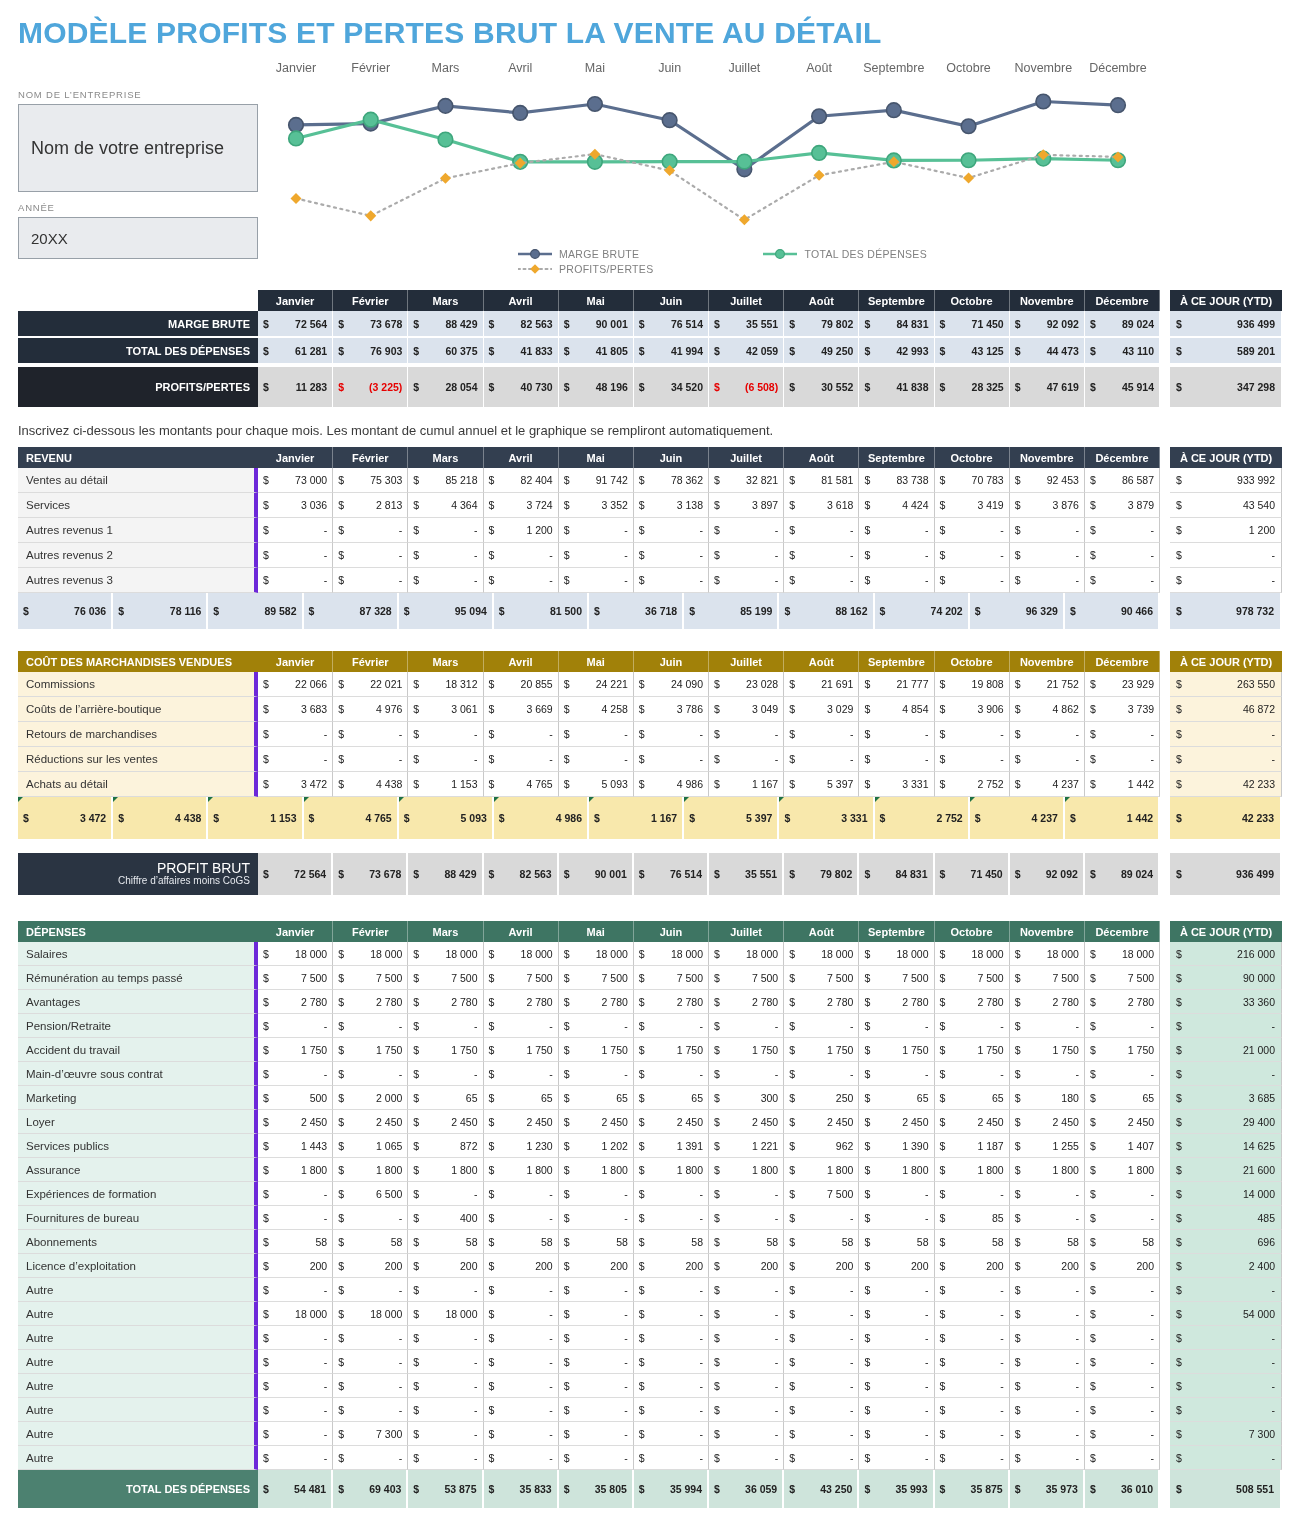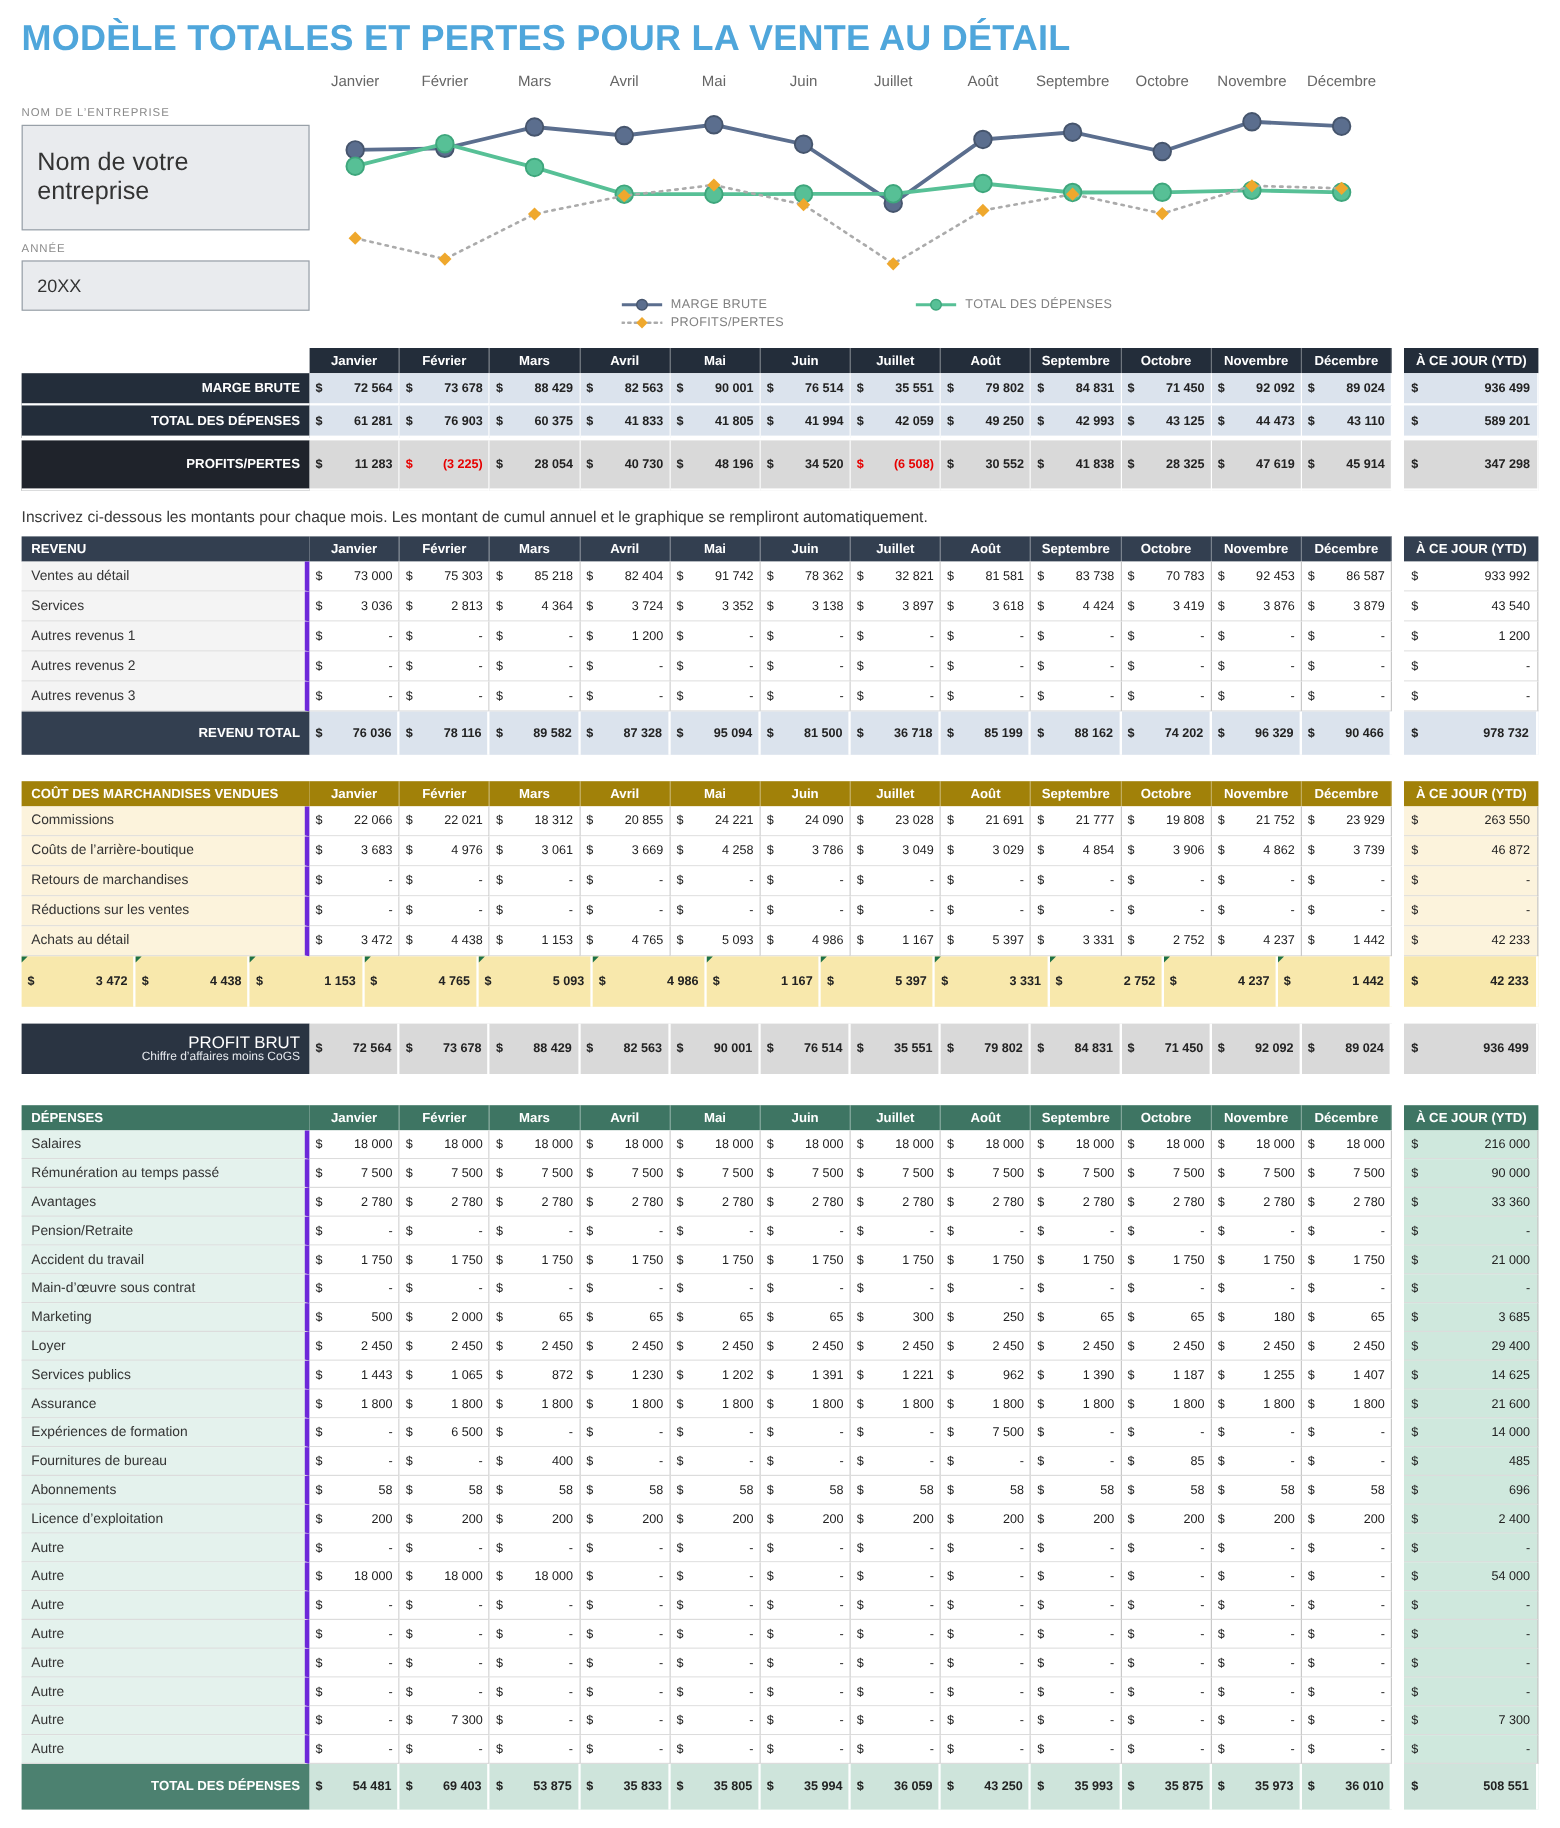--- a/index.html
+++ b/index.html
@@ -6,21 +6,21 @@
   html,body{margin:0;padding:0}
   body{width:1300px;height:1523px;padding:14px 18px 0;background:#fff;overflow:hidden;
        font-family:"Liberation Sans",sans-serif;color:#222}
   .page-title{font-size:30px;font-weight:bold;color:var(--title,#4FA6DB);letter-spacing:.2px;margin:2px 0 8px}
 
   
   .top{display:flex;align-items:center}
   .inputs{width:240px;flex:none}
   .flabel{font-size:9.5px;color:#8a8a8a;letter-spacing:.8px;margin:10px 0 4px}
   .fbox{background:#E9EBEE;border:1px solid #98A0A8}
-  .fbox.company{height:88px;display:flex;align-items:center;padding:0 12px;font-size:21px;color:#333}
+  .fbox.company{height:88px;display:flex;align-items:center;padding:0 12px;font-size:18px;color:#333}
   .fbox.year{height:42px;display:flex;align-items:center;padding:12px 12px;font-size:15px;color:#333;margin-bottom:4px}
   .chartcol{flex:1;padding-left:10px}
   #chart-svg{display:block}
   .cmonth{font-size:12.5px;fill:#666}
   .legend{display:flex;gap:110px;margin:-2px 0 6px 250px}
   .litem{display:flex;align-items:center;gap:7px;font-size:10.5px;color:#808080;margin-bottom:3px;letter-spacing:.3px}
 
   
   .trow{display:flex;align-items:stretch}
   .cell{display:flex;align-items:center}
@@ -86,21 +86,21 @@
   #exp .drow{height:24px}
   #exp .drow .rl{background:var(--green-light,#E4F2ED)}
   #exp .drow .ytd{background:var(--mint-ytd,#CFE8DD)}
   #exp .total{height:38px}
   #exp .total .tl{background:var(--green-total-label,#4C8170)}
   #exp .total .val,#exp .total .ytd{background:var(--green-total-cell,#CEE4DB)}
 </style>
 </head>
 <body>
 
-<div class="page-title">MODÈLE TOTALES ET PERTES POUR LA VENTE AU DÉTAIL</div>
+<div class="page-title">MODÈLE PROFITS ET PERTES BRUT LA VENTE AU DÉTAIL</div>
 
 <div class="top">
   <div class="inputs">
     <div class="flabel">NOM DE L’ENTREPRISE</div>
     <div class="fbox company">Nom de votre entreprise</div>
     <div class="flabel">ANNÉE</div>
     <div class="fbox year">20XX</div>
   </div>
   <div class="chartcol">
     <svg id="chart-svg" width="890" height="192" viewBox="0 0 890 192">
@@ -668,21 +668,20 @@
         <span class="cur">$</span>
         <span class="amt">-</span>
       </div>
       <div class="spacer"></div>
       <div class="cell ytd">
         <span class="cur">$</span>
         <span class="amt">-</span>
       </div>
     </div>
     <div class="trow total">
-      <div class="cell lbl tl">REVENU TOTAL</div>
       <div class="cell val tv b">
         <span class="cur">$</span>
         <span class="amt">76&nbsp;036</span>
       </div>
       <div class="cell val tv b">
         <span class="cur">$</span>
         <span class="amt">78&nbsp;116</span>
       </div>
       <div class="cell val tv b">
         <span class="cur">$</span>

